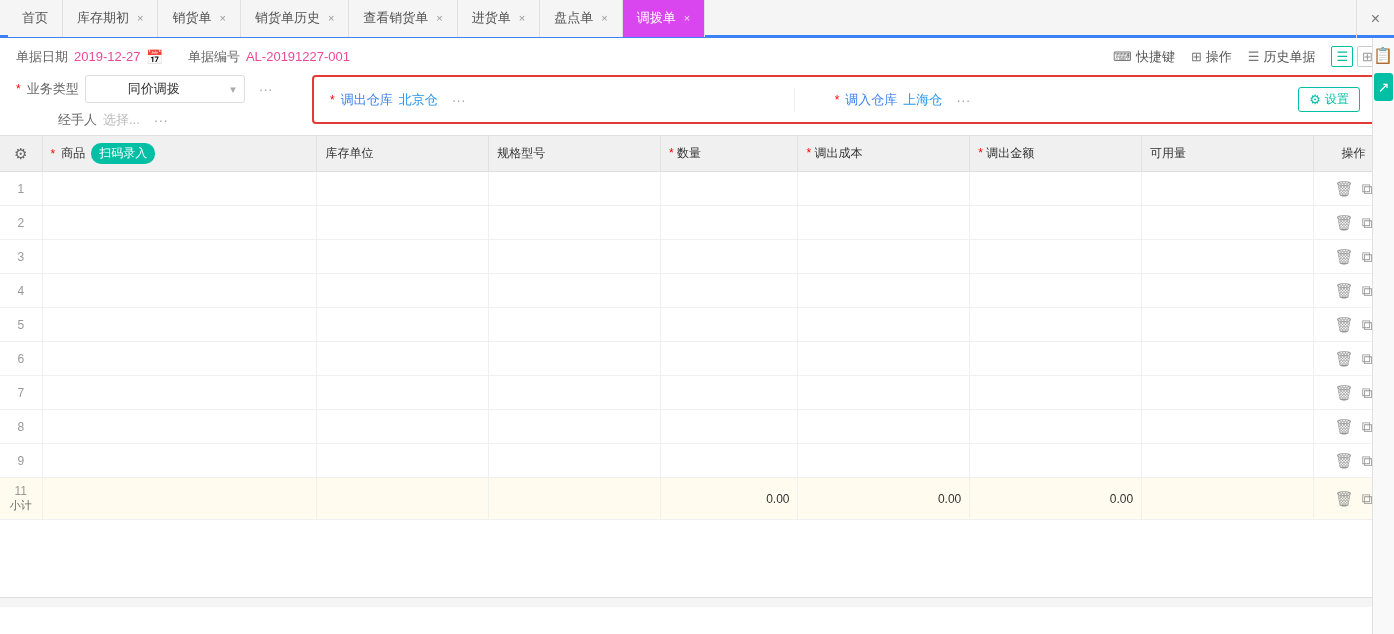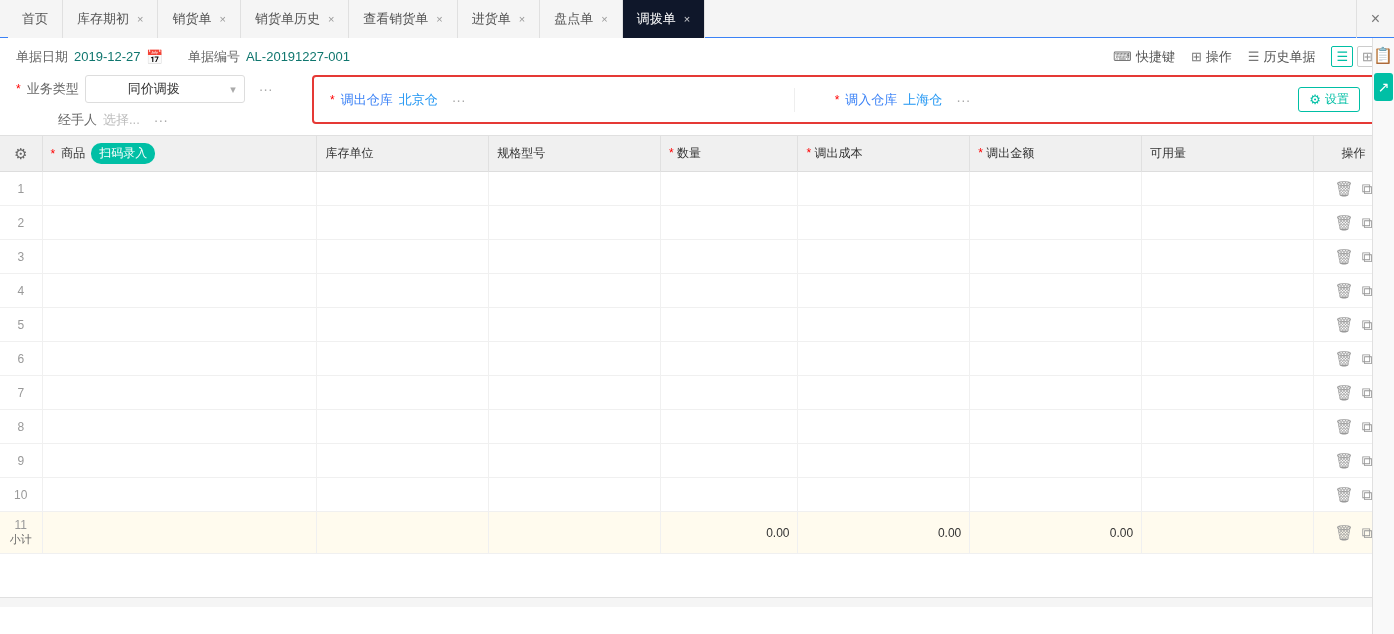--- a/index.html
+++ b/index.html
@@ -2,41 +2,41 @@
 <html><head>
   <meta charset="utf-8">
   <style>
     * { box-sizing: border-box; margin: 0; padding: 0; }
     body { font-family: 'Microsoft YaHei', Arial, sans-serif; font-size: 13px; color: #333; background: #fff; width: 1394px; height: 634px; overflow: hidden; }
 
     
     .tabs-bar {
       display: flex;
       align-items: center;
-      border-bottom: 1px solid #3b82f6;
+      border-bottom: 3px solid #3b82f6;
       background: #f5f5f5;
       padding: 0 8px;
       height: 38px;
       position: relative;
     }
     .tab-item {
       display: flex;
       align-items: center;
       padding: 0 14px;
       height: 38px;
       cursor: pointer;
       font-size: 13px;
       color: #555;
       border-right: 1px solid #e0e0e0;
       background: #f5f5f5;
       white-space: nowrap;
       gap: 6px;
     }
     .tab-item.active {
-      background: #0f172a;
+      background: #d946ef;
       color: #fff;
     }
     .tab-item .close-icon {
       font-size: 11px;
       color: #999;
       cursor: pointer;
       margin-left: 2px;
     }
     .tab-item.active .close-icon {
       color: rgba(255,255,255,0.8);
@@ -60,21 +60,21 @@
       align-items: center;
       gap: 6px;
     }
     .field-label {
       color: #666;
       white-space: nowrap;
       font-size: 13px;
       text-align: center;
     }
     .field-value {
-      color: #0f766e;
+      color: #ec4899;
       font-size: 13px;
     }
     .date-icon {
       color: #00bfa5;
       cursor: pointer;
       font-size: 14px;
     }
     .top-action-item {
       display: flex;
       align-items: center;
@@ -590,36 +590,20 @@
       <td></td>
       <td></td>
       <td></td>
       <td>
         <div class="row-ops">
           <span class="op-icon">🗑</span>
           <span class="op-icon">⧉</span>
         </div>
       </td>
     </tr>
-        <tr>
-      <td style="color:#999;">10</td>
-      <td></td>
-      <td></td>
-      <td></td>
-      <td></td>
-      <td></td>
-      <td></td>
-      <td></td>
-      <td>
-        <div class="row-ops">
-          <span class="op-icon">🗑</span>
-          <span class="op-icon">⧉</span>
-        </div>
-      </td>
-    </tr>
         <tr class="subtotal-row">
       <td style="color:#999;">11<br><span style="font-size:11px;color:#666;margin-top:24px;">小计</span></td>
       <td></td>
       <td></td>
       <td></td>
       <td style="text-align:right;color:#333;">0.00</td>
       <td style="text-align:right;color:#333;">0.00</td>
       <td style="text-align:right;color:#333;">0.00</td>
       <td></td>
       <td>

